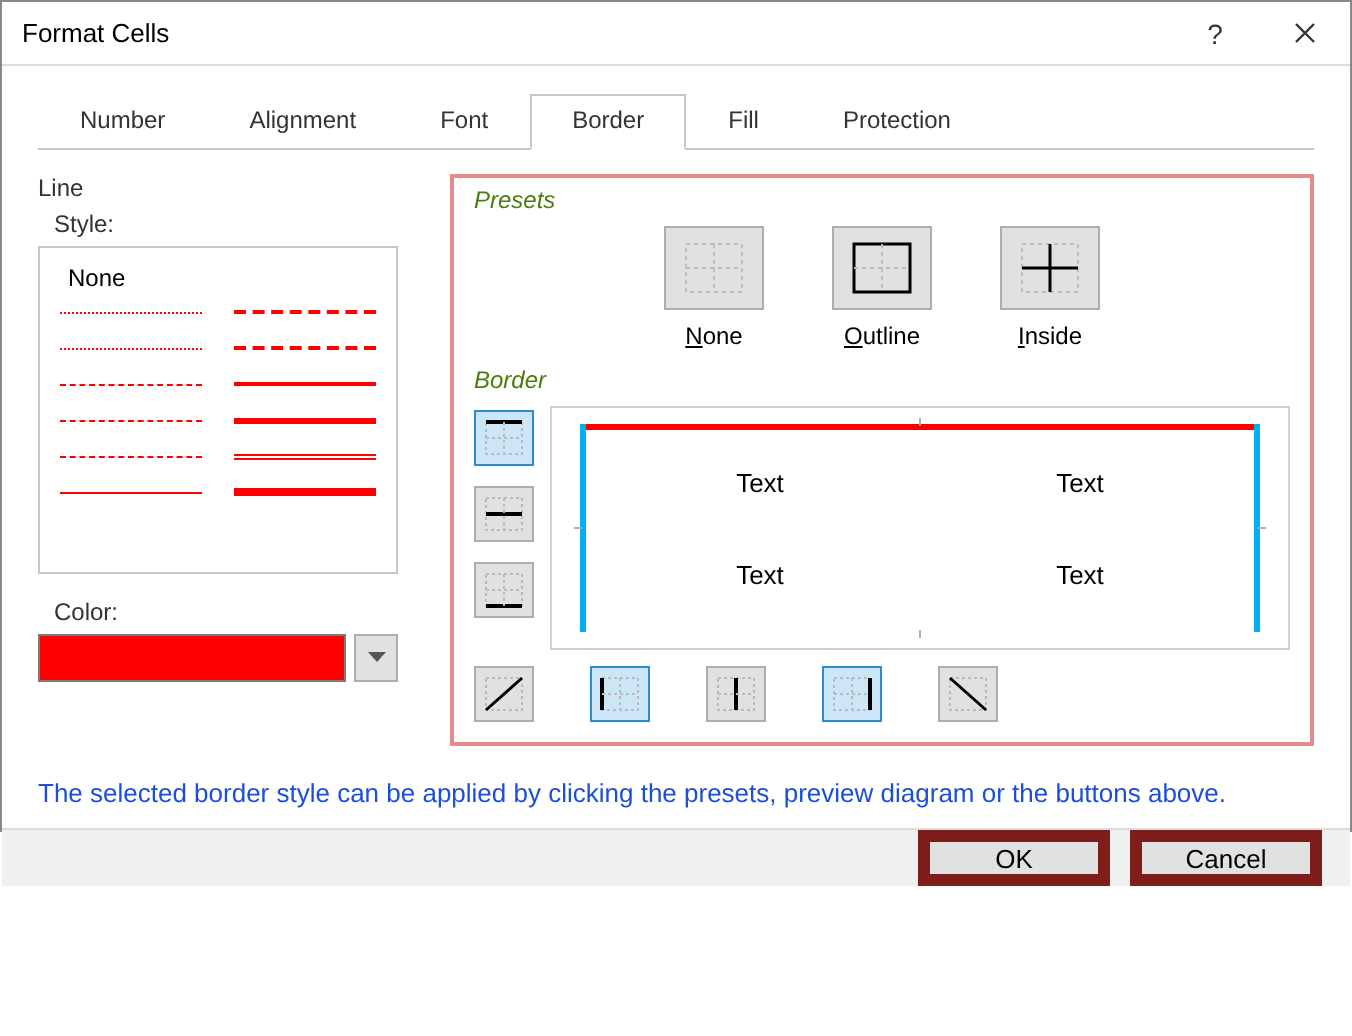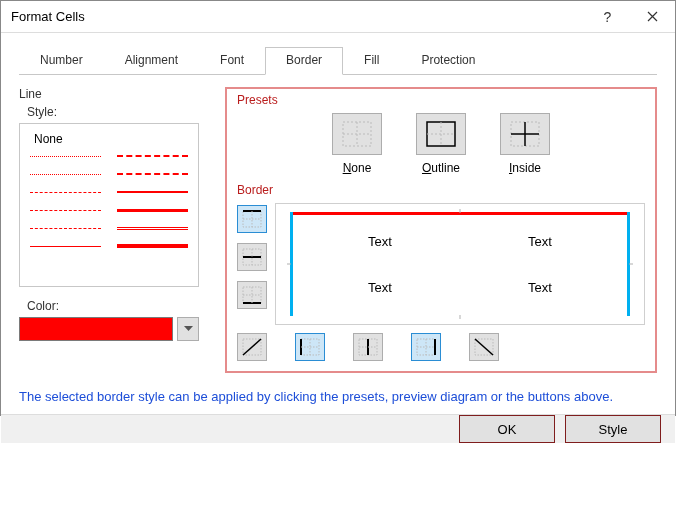--- a/index.html
+++ b/index.html
@@ -107,22 +107,23 @@
     display: flex; align-items: center; justify-content: center;
   }
   .right {
     flex: 1;
     border: 2px solid #e58b8b;
     padding: 2px 10px 10px 10px;
     position: relative;
   }
   .section-label {
     font-size: 12px;
-    color: #b91c1c;
+    color: #4d7c0f;
     margin: 2px 0 6px 0;
+    font-style: italic;
   }
   .presets-row {
     display: flex;
     gap: 34px;
     justify-content: center;
     margin-bottom: 8px;
   }
   .preset {
     display: flex; flex-direction: column; align-items: center;
     gap: 6px;
@@ -207,21 +208,21 @@
   }
   .footer {
     height: 56px;
     border-top: 1px solid #ddd;
     background: #f0f0f0;
     display: flex; align-items: center; justify-content: flex-end;
     gap: 10px; padding: 0 14px;
   }
   .dlg-btn {
     width: 96px; height: 28px;
-    border: 1px solid #7f1d1d;
+    border: 6px solid #7f1d1d;
     background: #e1e1e1;
     display: flex; align-items: center; justify-content: center;
     font-size: 13px;
   }
   svg { display: block; }
 </style>
 </head>
 <body>
 
 <div class="dialog">
@@ -430,16 +431,16 @@
           </div>
         </div>
       </div>
     </div>
 
     <div class="hint">The selected border style can be applied by clicking the presets, preview diagram or the buttons above.</div>
   </div>
 
   <div class="footer">
     <div class="dlg-btn">OK</div>
-    <div class="dlg-btn">Style</div>
+    <div class="dlg-btn">Cancel</div>
   </div>
 
 </div>
 
 </body></html>

